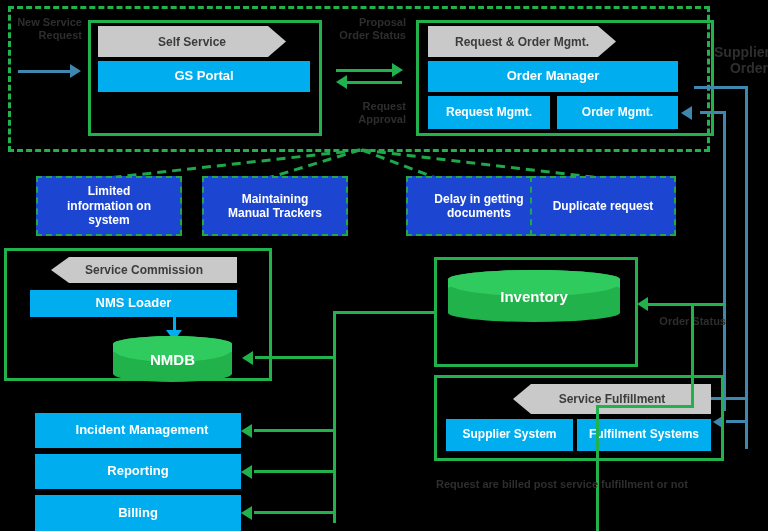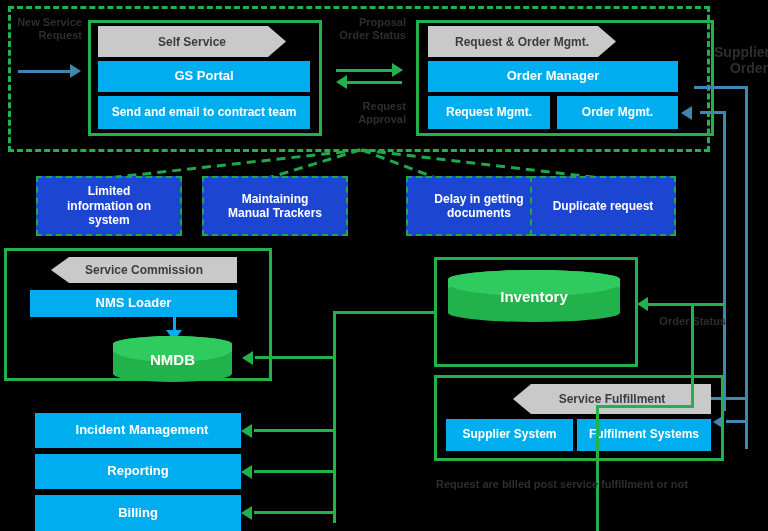--- a/index.html
+++ b/index.html
@@ -145,21 +145,20 @@
 
   <div class="abs dash-frame" style="left:8px; top:6px; width:702px; height:146px;"></div>
 
   <div class="abs dark-label" style="left:14px; top:16px; width:68px; font-size:11px;">New Service Request</div>
   <div class="abs ln-b" style="left:18px; top:70px; width:54px; height:3px;"></div>
   <div class="abs arrow-b-right" style="left:70px; top:64px;"></div>
 
   <div class="abs green-frame" style="left:88px; top:20px; width:234px; height:116px;"></div>
   <div class="abs chev-right" style="left:98px; top:26px; width:188px; height:31px; font-size:12px;">Self Service</div>
   <div class="abs cyan-box" style="left:98px; top:61px; width:212px; height:31px; font-size:13px;">GS Portal</div>
-  <div class="abs cyan-box" style="left:98px; top:96px; width:212px; height:33px; font-size:12px;">Send and email to contract team</div>
 
   <div class="abs dark-label" style="left:336px; top:16px; width:70px; font-size:11px;">Proposal Order Status</div>
   <div class="abs ln-g" style="left:336px; top:69px; width:60px; height:3px;"></div>
   <div class="abs arrow-g-right" style="left:392px; top:63px;"></div>
   <div class="abs ln-g" style="left:344px; top:81px; width:58px; height:3px;"></div>
   <div class="abs arrow-g-left" style="left:336px; top:75px;"></div>
   <div class="abs dark-label" style="left:336px; top:100px; width:70px; font-size:11px;">Request Approval</div>
 
   <div class="abs green-frame" style="left:416px; top:20px; width:298px; height:116px;"></div>
   <div class="abs chev-right" style="left:428px; top:26px; width:188px; height:31px; font-size:12px;">Request &amp; Order Mgmt.</div>

